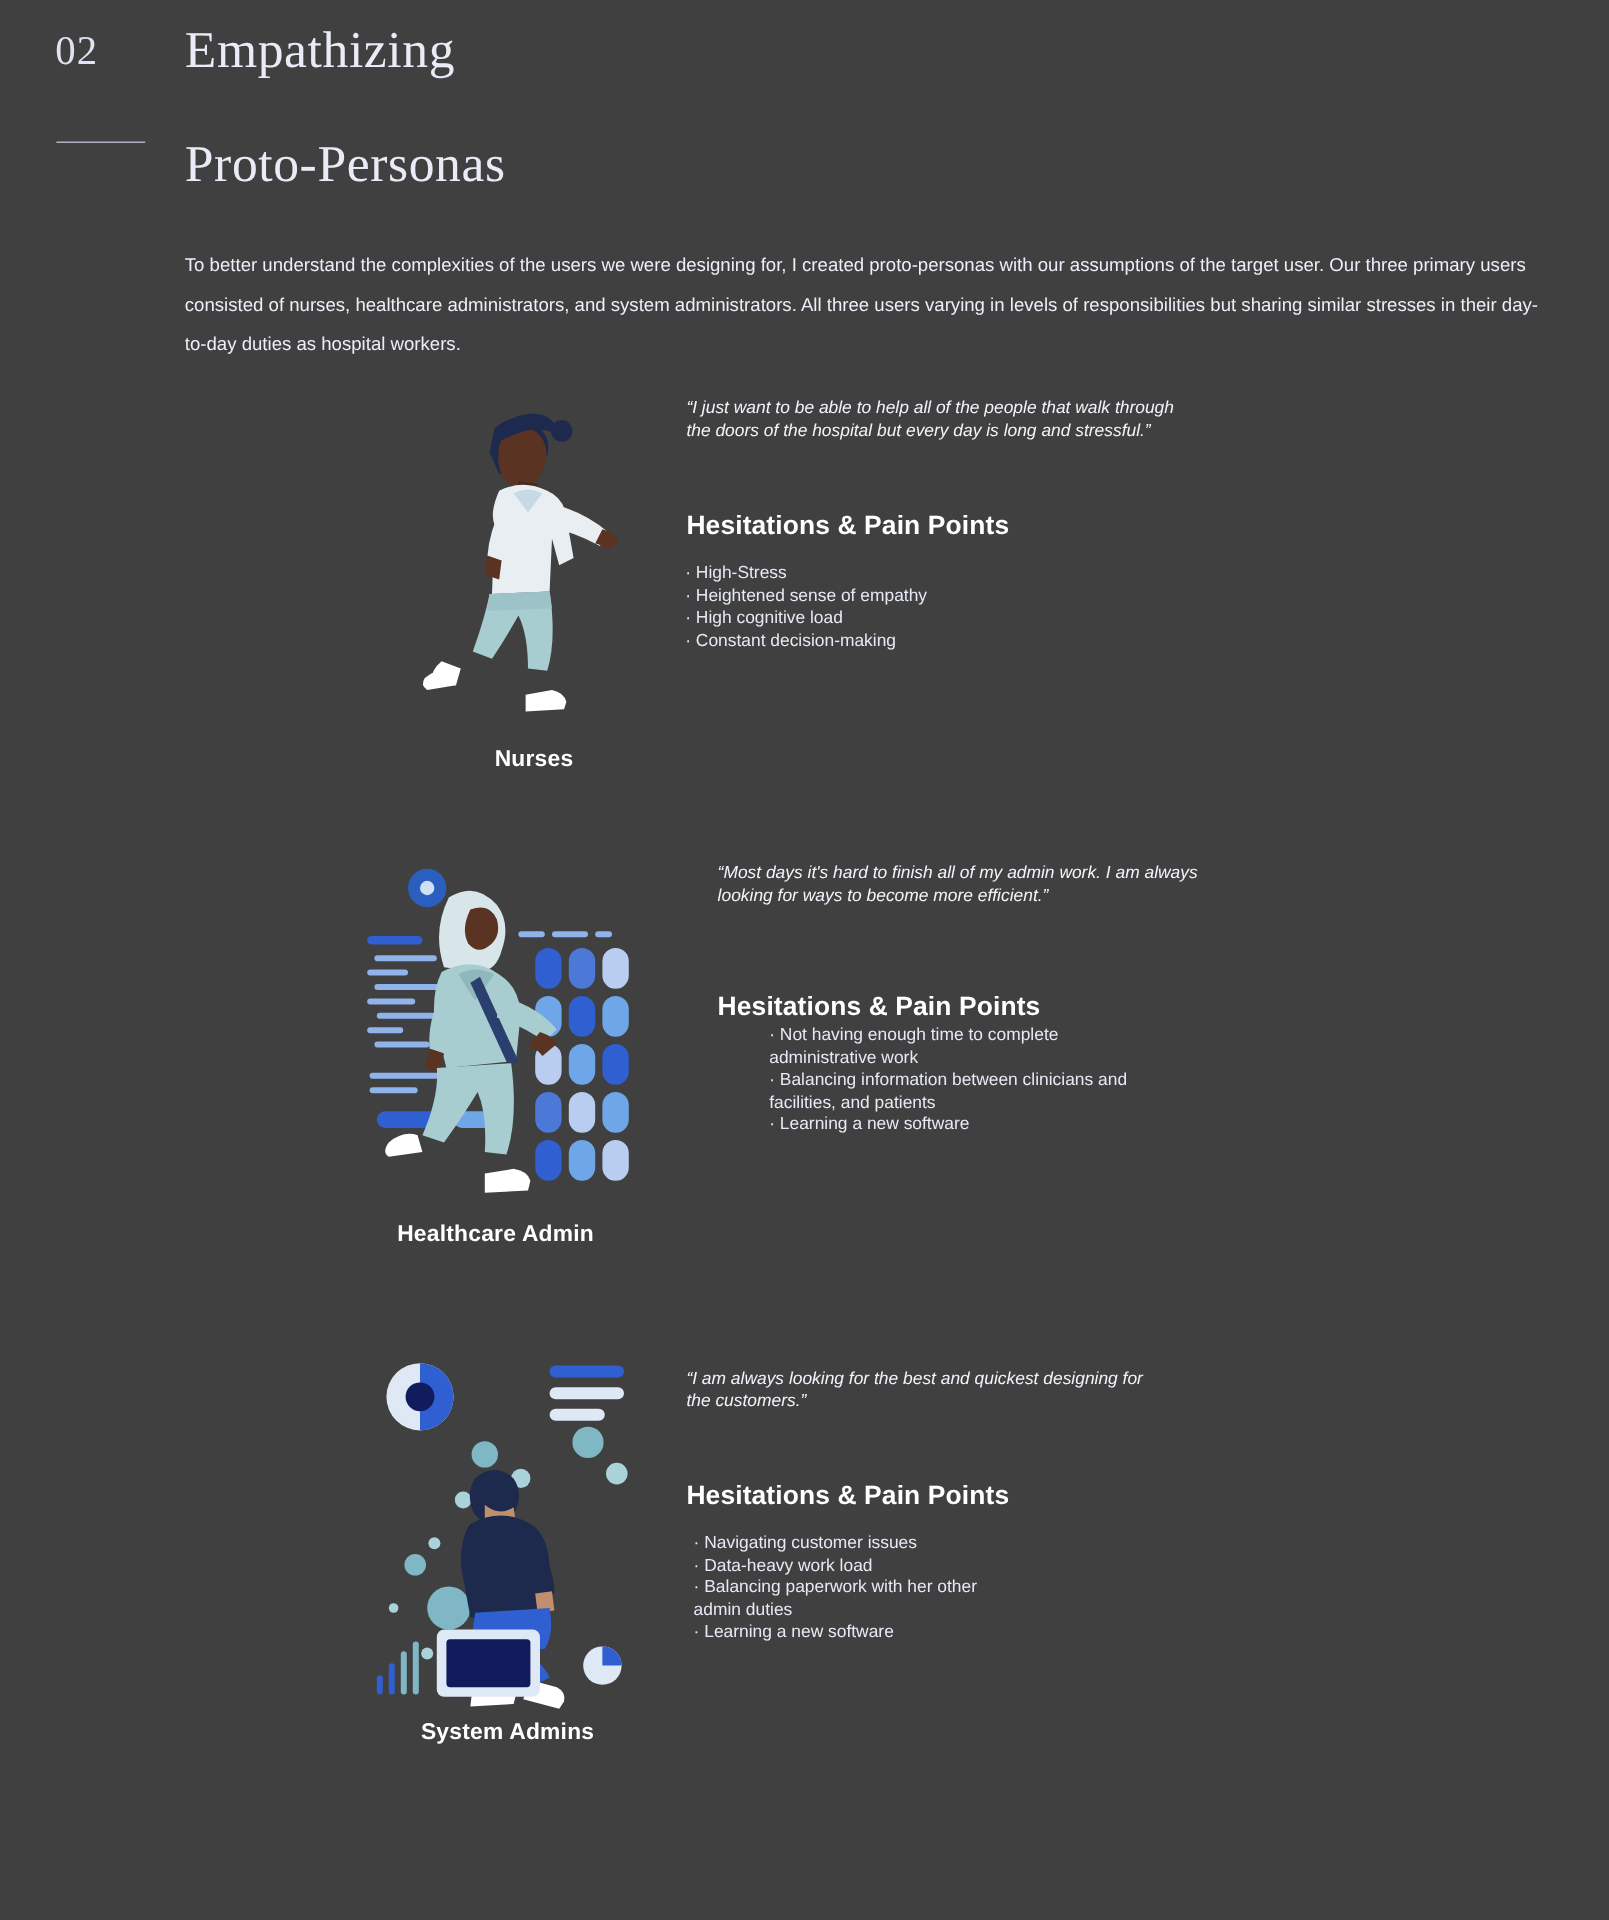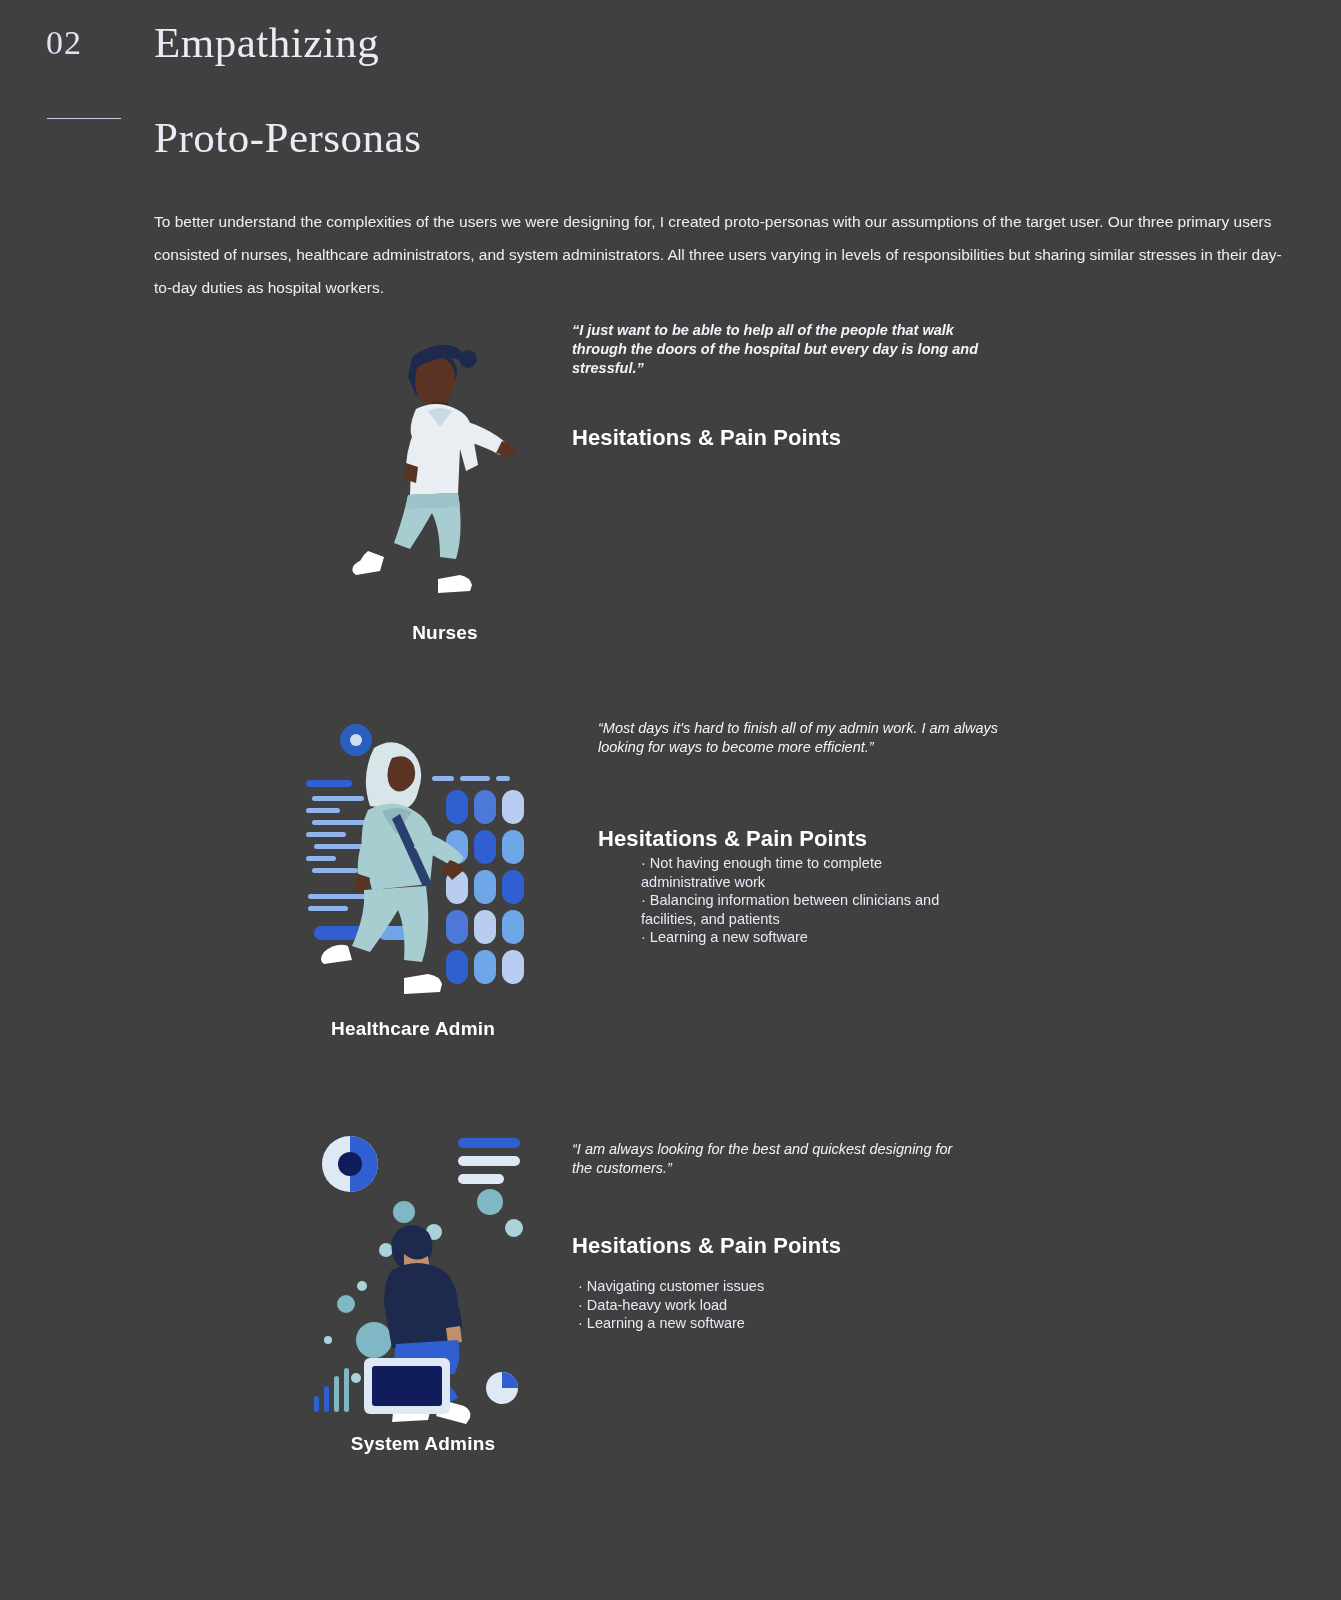--- a/index.html
+++ b/index.html
@@ -140,22 +140,28 @@
       <path d="M58 160 l50 -2 q6 40 -2 66 l-16 -2 q0 -28 -8 -44 q-10 18 -22 36 l-16 -6 q10 -28 14 -48z" fill="#a8cdd0"></path>
       <path d="M58 160 l50 -2 2 14 -54 2z" fill="#9bc3c8"></path>
 
       <path d="M4 232 q12 -10 22 -6 l4 12 -24 4 q-6 -4 -2 -10z" fill="#ffffff" transform="translate(0,-2)"></path>
       <path d="M18 216 l16 6 -4 14 -20 -2 q-2 -10 8 -18z" fill="#ffffff"></path>
       <path d="M88 244 l22 -4 q10 2 12 10 l-2 6 -32 2z" fill="#ffffff"></path>
     </svg>
   </div>
   <div class="persona-label" style="left:345px; top:622px; width:200px;">Nurses</div>
 
-  <div class="quote" style="left:572px; top:321px; width:410px;font-weight:bold;">“I just want to be able to help all of the people that walk through the doors of the hospital but every day is long and stressful.”</div>
+  <div class="quote" style="left:572px; top:331px; width:410px;">“I just want to be able to help all of the people that walk through the doors of the hospital but every day is long and stressful.”</div>
   <div class="pain-title" style="left:572px; top:425px;">Hesitations &amp; Pain Points</div>
+  <div class="pain-list" style="left:571px; top:469px; width:460px;">
+    <div>· High-Stress</div>
+    <div>· Heightened sense of empathy</div>
+    <div>· High cognitive load</div>
+    <div>· Constant decision-making</div>
+  </div>
 
   <div class="art" style="left:296px; top:718px; width:235px; height:300px;">
     <svg width="235" height="300" viewBox="0 0 235 300">
 
       <g fill="#2f5fd0">
         <rect x="10" y="62" width="46" height="7" rx="3.5"></rect>
         <rect x="16" y="78" width="52" height="5" rx="2.5" fill="#8fb3ea"></rect>
         <rect x="10" y="90" width="34" height="5" rx="2.5" fill="#8fb3ea"></rect>
         <rect x="16" y="102" width="58" height="5" rx="2.5" fill="#8fb3ea"></rect>
         <rect x="10" y="114" width="40" height="5" rx="2.5" fill="#8fb3ea"></rect>
@@ -278,16 +284,18 @@
       <path d="M202 244 a16 16 0 0 1 16 16 l-16 0z" fill="#2f5fd0"></path>
     </svg>
   </div>
   <div class="persona-label" style="left:312px; top:1433px; width:222px;">System Admins</div>
 
   <div class="quote" style="left:572px; top:1140px; width:400px;">“I am always looking for the best and quickest designing for the customers.”</div>
   <div class="pain-title" style="left:572px; top:1233px;">Hesitations &amp; Pain Points</div>
   <div class="pain-list" style="left:578px; top:1277px; width:460px;">
     <div>· Navigating customer issues</div>
     <div>· Data-heavy work load</div>
+    <div>· Balancing paperwork with her other
+admin duties</div>
     <div>· Learning a new software</div>
   </div>
 
 </div>
 
 </body></html>

